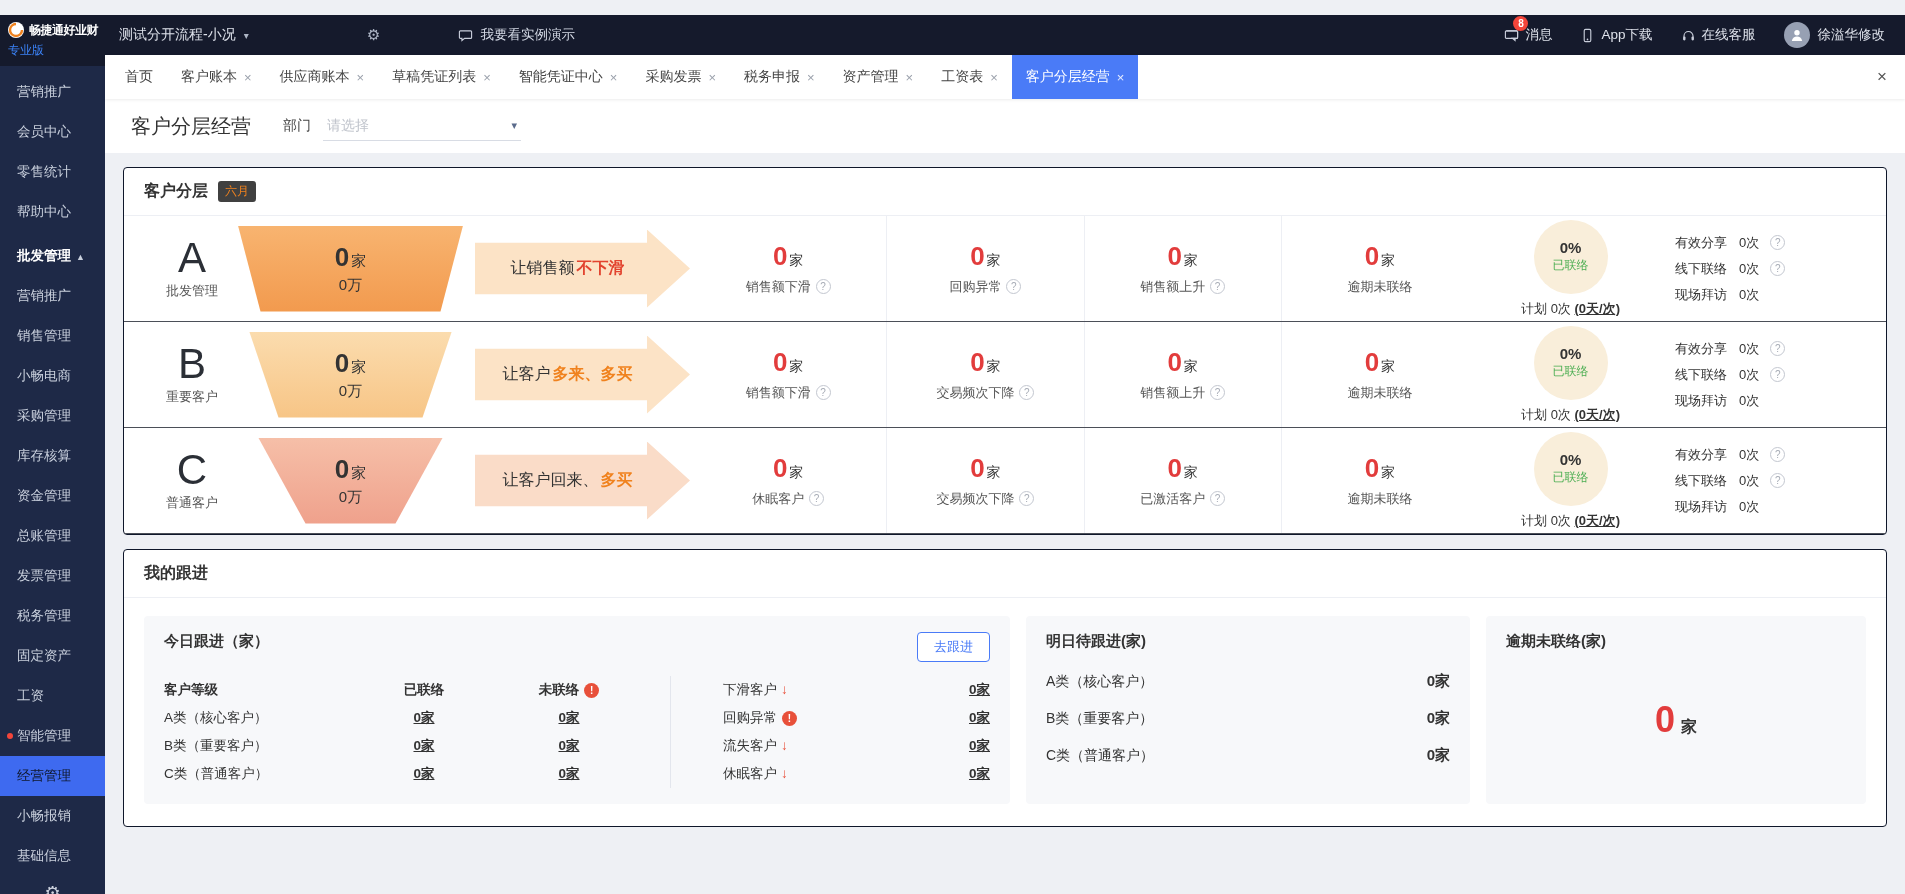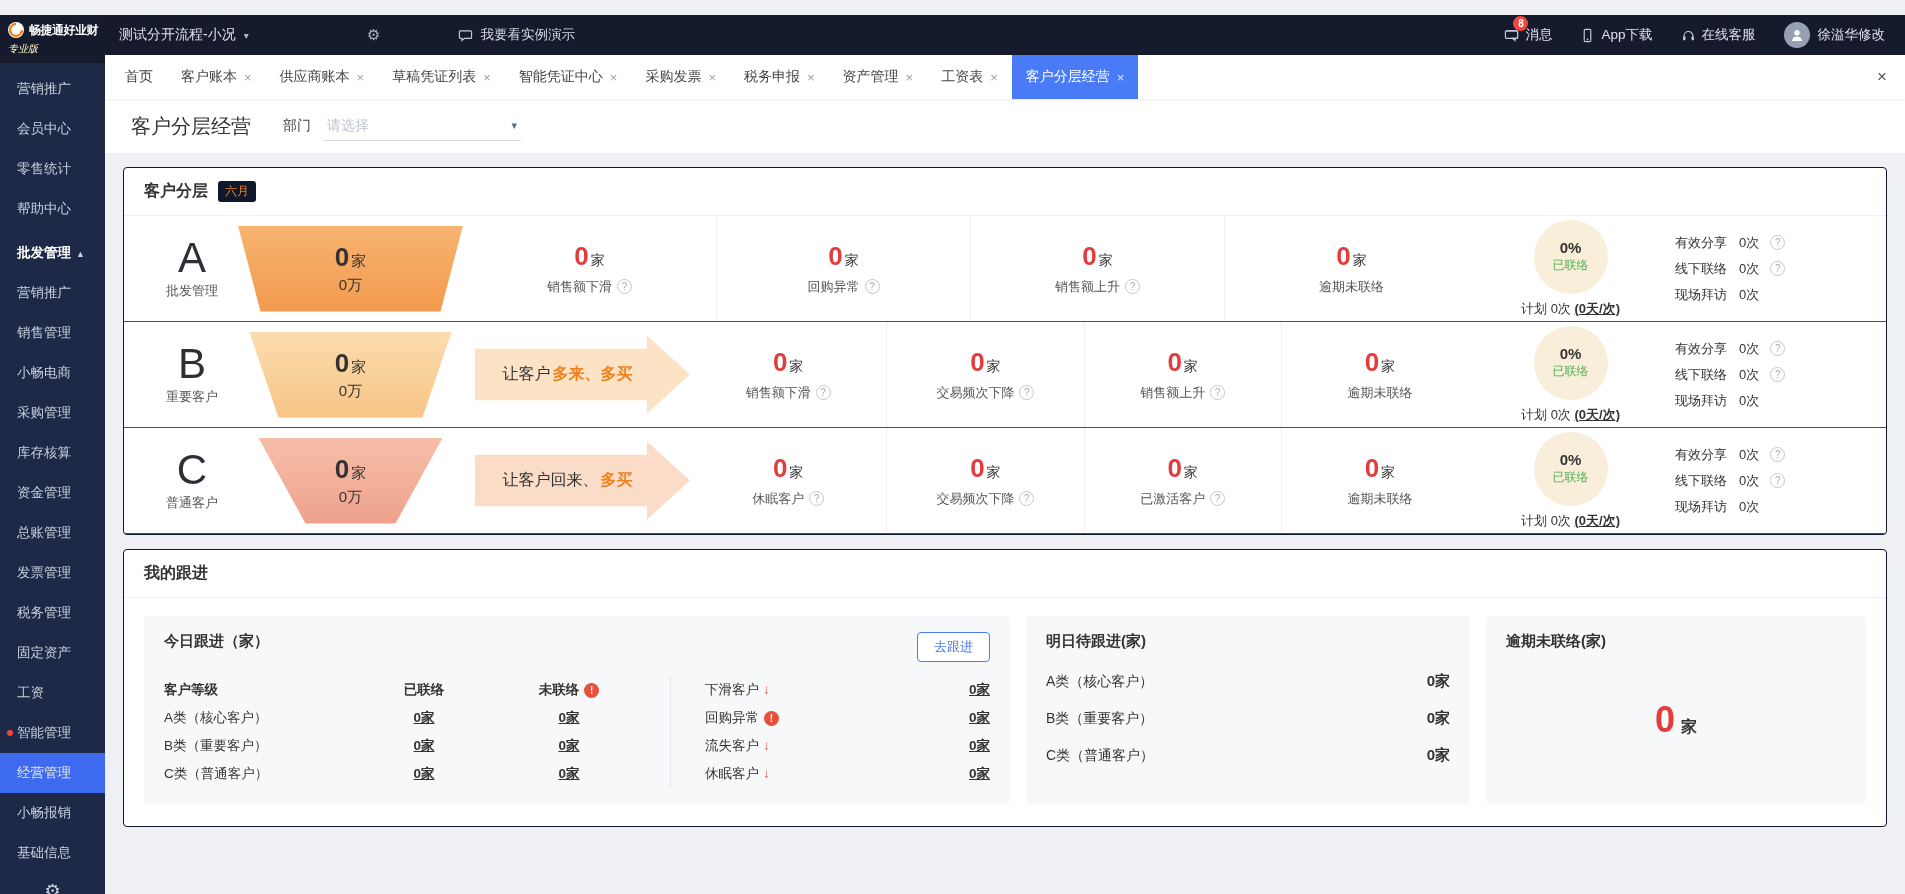--- a/index.html
+++ b/index.html
@@ -5,26 +5,26 @@
   * { margin:0; padding:0; box-sizing:border-box; }
   html,body { width:1905px; height:894px; overflow:hidden; }
   body { font-family:"Liberation Sans","DejaVu Sans",sans-serif; font-size:14px; color:#333; background:#eef0f4; }
   .app { display:flex; width:1905px; height:894px;margin-top:15px; }
 
   
   .sidebar { width:105px; background:#1e2947; display:flex; flex-direction:column; flex-shrink:0; }
   .brand { background:#151a2c; padding:6px 7px 7px; }
   .brand-row { display:flex; align-items:center; gap:4px; }
   .brand-name { font-size:12px; color:#fff; font-weight:700; white-space:nowrap; letter-spacing:-0.5px; }
-  .brand-edition { color:#fef9c3; font-size:10px; margin-top:3px; padding-left:1px;font-style:italic; }
+  .brand-edition { color:#3b82f6; font-size:12px; margin-top:3px; padding-left:1px; }
   .menu { flex:1; padding-top:6px; }
   .mi { height:40px; line-height:40px; padding-left:17px; font-size:13.5px; color:#c9d0dd; position:relative; cursor:pointer; white-space:nowrap; }
   .mi.group { color:#fff; font-weight:700; margin-top:4px; }
   .mi .garr { font-size:9px; margin-left:5px; color:#c9d0dd; }
-  .mi.active { background:#3e6af0; color:#e5e5e5; }
+  .mi.active { background:#3e6af0; color:#0f172a; }
   .mi .dot { position:absolute; left:7px; top:50%; margin-top:-3px; width:6px; height:6px; border-radius:50%; background:#f3453a; }
   .sidebar-gear { height:46px; display:flex; align-items:center; justify-content:center; color:#cfd4e0; font-size:18px; cursor:pointer; }
 
   
   .main { flex:1; display:flex; flex-direction:column; min-width:0; }
 
   
   .topbar { height:40px; background:#151a2c; display:flex; align-items:center; color:#dde1ea; padding:0 20px 0 14px; flex-shrink:0;gap:48px; }
   .org-select { display:flex; align-items:center; font-size:14px; cursor:pointer; min-width:190px; }
   .org-select .chev { color:#aeb6c6; font-size:10px; margin-left:8px; }
@@ -49,21 +49,21 @@
   .page { flex:1; background:#eef0f4; overflow:hidden; }
   .page-header { height:54px; background:#fff; display:flex; align-items:center; padding:0 26px; }
   .page-header h1 { font-size:20px; color:#333; font-weight:500; }
   .dept-label { margin-left:32px; font-size:14px; color:#444; }
   .dept-select { margin-left:12px; width:198px; border-bottom:1px solid #d8dce4; display:flex; align-items:center; justify-content:space-between; padding:5px 4px; font-size:14px; color:#c0c4cc; cursor:pointer; }
   .dept-select .chev { color:#5b6b8c; font-size:11px; }
 
   .card { background:#fff; border:1px solid #0f172a; border-radius:4px; margin:14px 18px 0; }
   .card-head { display:flex; align-items:center; padding:13px 20px; border-bottom:1px solid #edeff4; }
   .card-head h2 { font-size:16px; color:#333; font-weight:700; }
-  .month-badge { margin-left:10px; background:#0f172a; color:#f0821e; font-size:12px; padding:2px 7px; border-radius:3px; }
+  .month-badge { margin-left:10px; background:#404040; color:#f0821e; font-size:12px; padding:2px 7px; border-radius:3px; }
 
   
   .layer-row { display:flex; align-items:center; height:106px; padding:0 18px 0 22px; border-bottom:1px solid #4b4f58; }
   .layer-row:last-child { border-bottom:1px solid #4b4f58; }
   .ll { width:92px; text-align:center; flex-shrink:0; }
   .ll .letter { font-size:42px; color:#2b2f36; line-height:1; }
   .ll .lname { font-size:13px; color:#555; margin-top:3px; }
   .trap { width:225px; height:86px; display:flex; flex-direction:column; align-items:center; justify-content:center; flex-shrink:0; }
   .row-a .trap { background:linear-gradient(180deg,#f8b470,#f29a4e); clip-path:polygon(0 0,100% 0,90% 100%,10% 100%); }
   .row-b .trap { background:linear-gradient(180deg,#fbdcae,#f7c586); clip-path:polygon(5% 0,95% 0,82% 100%,18% 100%); }
@@ -108,21 +108,21 @@
   .panel h3 { font-size:15px; color:#333; font-weight:700; }
   .today-head { display:flex; justify-content:space-between; align-items:flex-start; }
   .go-btn { background:#fff; border:1px solid #4a7bf7; color:#4a7bf7; font-size:13px; padding:5px 16px; border-radius:4px; cursor:pointer; }
   .today-content { display:flex; margin-top:14px; }
   .t-table { flex:0 0 500px; }
   .t-row { display:grid; grid-template-columns:190px 140px 150px; height:28px; align-items:center; font-size:13.5px; color:#333; }
   .t-head span { font-weight:700; }
   .t-col { text-align:center; }
   .t-level { text-align:left; }
   .lnk { color:#333; font-weight:600; text-decoration:underline; cursor:pointer; }
-  .t-alerts { flex:1; border-left:1px solid #e3e6ed; padding-left:34px; margin-left:6px; }
+  .t-alerts { flex:1; border-left:1px solid #e3e6ed; padding-left:52px; margin-left:6px; }
   .a-row { display:flex; justify-content:space-between; align-items:center; height:28px; font-size:13.5px; color:#333; }
   .tm-rows { margin-top:12px; }
   .tm-row { display:flex; justify-content:space-between; align-items:center; height:37px; font-size:14px; color:#333; }
   .tm-row .tmv { font-size:15px; font-weight:600; }
   .overdue-val { display:flex; align-items:baseline; justify-content:center; margin-top:48px; }
   .ov-num { font-size:36px; font-weight:700; color:#e23c3c; }
   .ov-unit { font-size:16px; color:#333; margin-left:6px; font-weight:600; }
 </style>
 </head>
 <body>
@@ -291,20 +291,24 @@
 
         <div class="layer-row row-a">
           <div class="ll">
             <div class="letter">A</div>
             <div class="lname">批发管理</div>
           </div>
           <div class="trap">
             <div class="tc"><b>0</b><span>家</span></div>
             <div class="ta"><span>0</span><span>万</span></div>
           </div>
+          <div class="sarrow">
+            <span>让销售额</span>
+              <span class="em">不下滑</span>
+          </div>
           <div class="metrics">
             <div class="metric">
               <div class="mv"><span class="num">0</span><span class="unit">家</span></div>
               <div class="ml"><span>销售额下滑</span><span class="q">?</span></div>
             </div>
             <div class="metric">
               <div class="mv"><span class="num">0</span><span class="unit">家</span></div>
               <div class="ml"><span>回购异常</span><span class="q">?</span></div>
             </div>
             <div class="metric">

